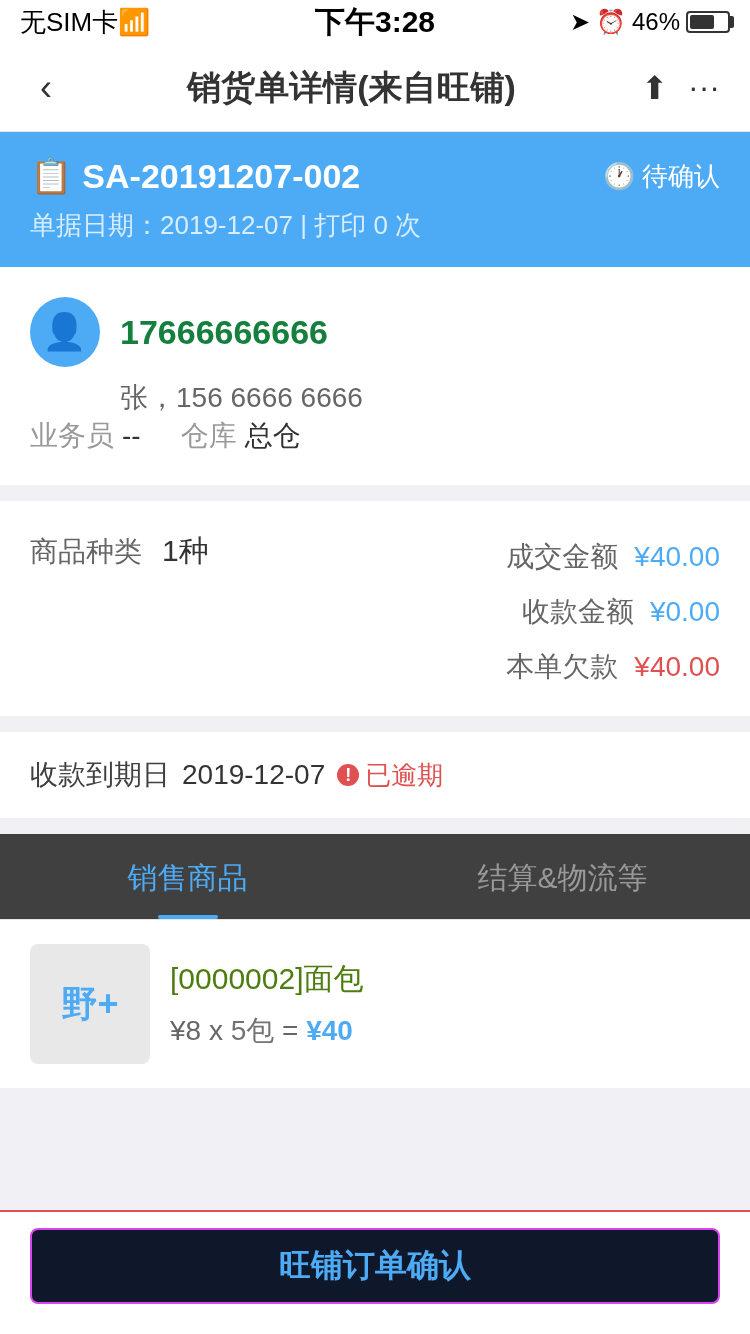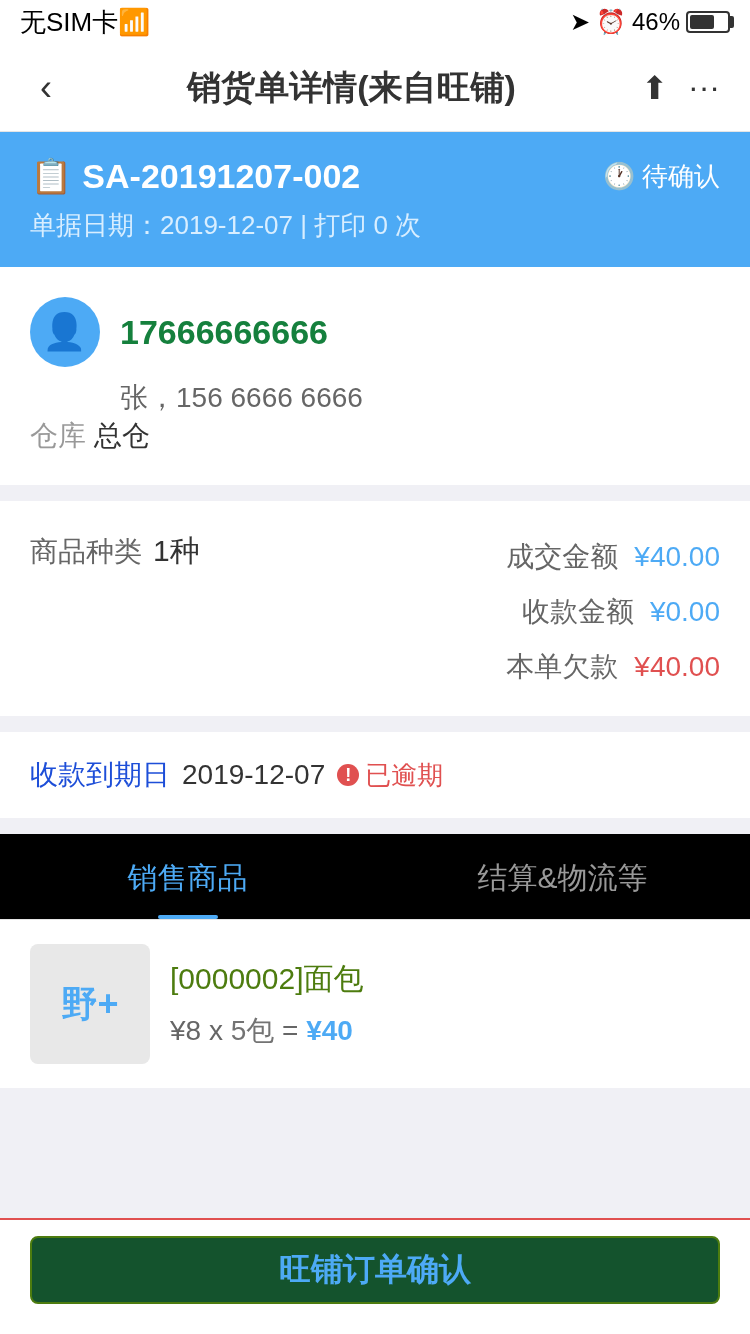--- a/index.html
+++ b/index.html
@@ -197,21 +197,21 @@
       background: #fff;
       padding: 30px;
       margin-bottom: 16px;
       display: flex;
       justify-content: space-between;
       align-items: flex-start;
     }
     .stats-left {
       display: flex;
       align-items: center;
-      gap: 11px;
+      gap: 20px;
       font-size: 28px;
       color: #666;
     }
     .stats-label {
       color: #666;
     }
     .stats-value {
       color: #333;
       font-size: 30px;
     }
@@ -243,21 +243,21 @@
     
     .due-card {
       background: #fff;
       padding: 24px 30px;
       margin-bottom: 16px;
       display: flex;
       align-items: center;
       gap: 12px;
       font-size: 28px;
     }
-    .due-label { color: #1d4ed8; }
+    .due-label { color: #404040; }
     .due-date { color: #333; }
     .overdue-badge {
       display: flex;
       align-items: center;
       gap: 6px;
       color: #e05050;
       font-size: 26px;
     }
     .overdue-dot {
       width: 22px;
@@ -267,21 +267,21 @@
       color: white;
       font-size: 18px;
       display: flex;
       align-items: center;
       justify-content: center;
       font-weight: 700;
     }
 
     
     .tabs-container {
-      background: #000000;
+      background: #404040;
       display: flex;
       border-bottom: 1px solid #e5e5e5;
       align-items: flex-end;
     }
     .tab-item {
       flex: 1;
       text-align: center;
       padding: 24px 0 20px;
       font-size: 30px;
       color: #999;
@@ -359,41 +359,42 @@
       position: fixed;
       bottom: 0;
       left: 0;
       width: 750px;
       background: #fff;
       padding: 16px 30px 30px;
       border-top: 2px solid #e05050;
     }
     .confirm-btn {
       width: 100%;
-      height: 68px;
-      border: 2px solid #4d7c0f;
-      background: #14532d;
+      height: 76px;
+      border: 2px solid #d946ef;
+      background: #0f172a;
       color: #4daaf5;
       font-size: 32px;
       font-weight: 600;
       border-radius: 8px;
       cursor: pointer;
       display: flex;
       align-items: center;
       justify-content: center;
     }
   </style>
 </head>
 <body>
 
 <div class="status-bar">
   <div class="status-left">
     <span>无SIM卡</span>
     <span>📶</span>
   </div>
+  <div class="status-center">下午3:28</div>
   <div class="status-right">
     <span>➤</span>
     <span>⏰</span>
     <span>46%</span>
     <div class="battery-icon">
       <div class="battery-fill"></div>
     </div>
   </div>
 </div>
 
@@ -421,20 +422,24 @@
 </div>
 
 <div class="customer-card">
   <div class="customer-row">
     <div class="avatar">👤</div>
     <div class="customer-phone">17666666666</div>
   </div>
   <div class="customer-name">张，156 6666 6666</div>
   <div class="customer-info-row">
     <div class="info-item">
+      <span class="info-label">业务员</span>
+      <span class="info-value">--</span>
+    </div>
+    <div class="info-item">
       <span class="info-label">仓库</span>
       <span class="info-value">总仓</span>
     </div>
   </div>
 </div>
 
 <div class="stats-card">
   <div class="stats-left">
     <span class="stats-label">商品种类</span>
     <span class="stats-value">1种</span>

